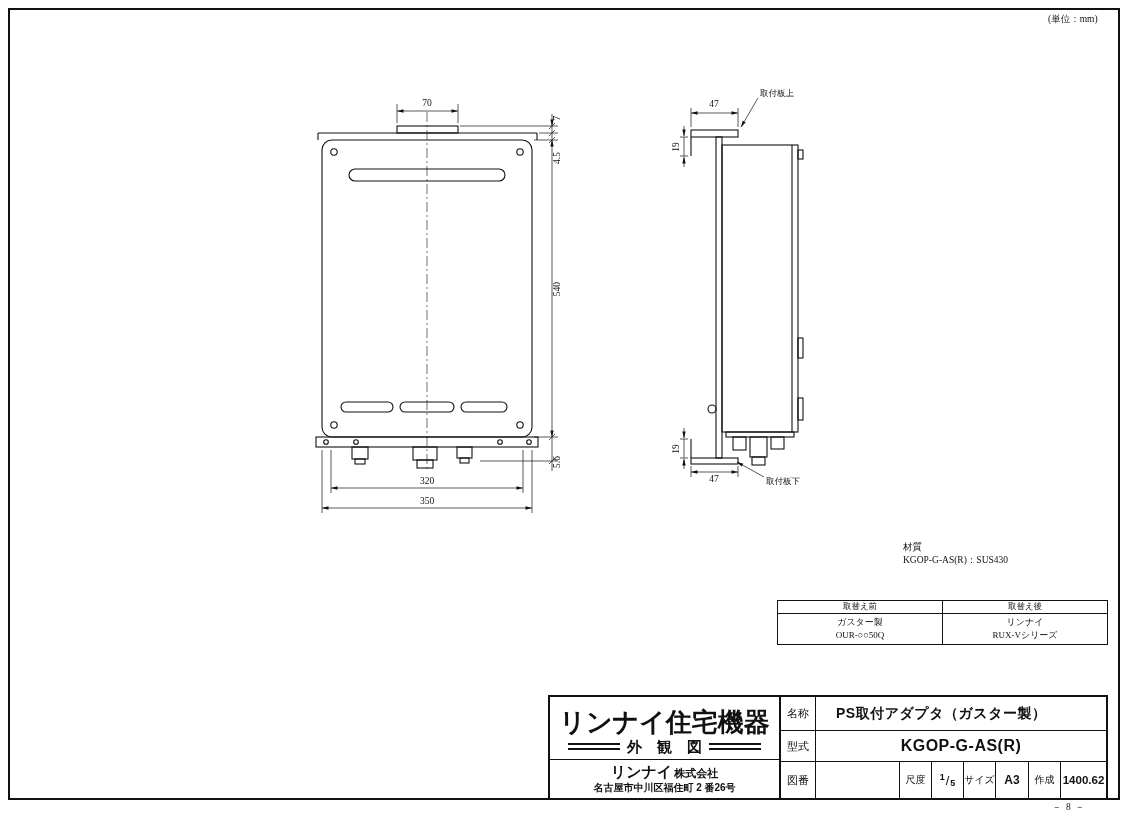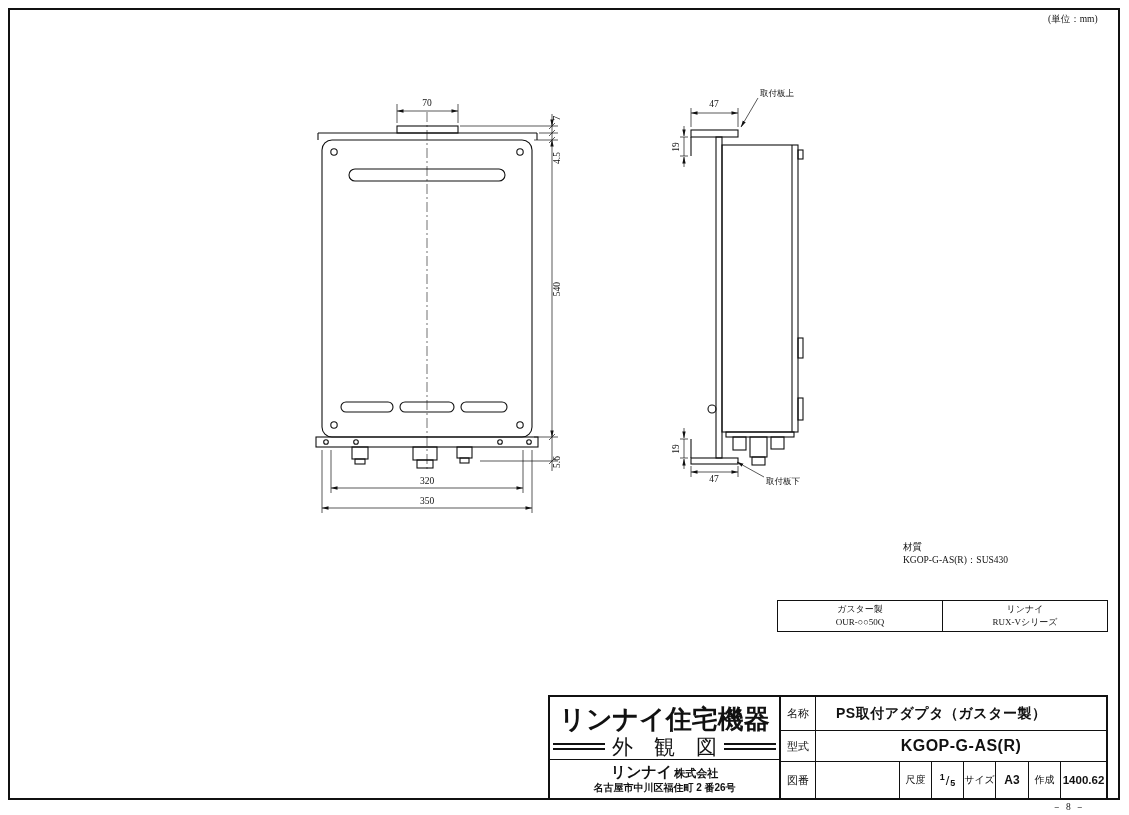--- a/index.html
+++ b/index.html
@@ -28,21 +28,21 @@
   .repl-table td { font-size:9px; padding:2px 0 3px; line-height:1.4; }
 
   .title-block { position:absolute; left:548px; top:695px; width:560px; height:105px;
                  border:2px solid #111; display:flex; background:#fff; }
   .tb-left { width:231px; border-right:2px solid #111; display:flex; flex-direction:column; }
   .tb-left-top { flex:1; border-bottom:1.5px solid #111; display:flex; flex-direction:column;
                  align-items:center; justify-content:center; padding-top:6px; }
   .tb-logo { font-size:26px; font-weight:900; line-height:1; white-space:nowrap; }
   .tb-type-row { display:flex; align-items:center; gap:7px; margin-top:4px; }
   .dbl { width:52px; height:7px; border-top:2px solid #111; border-bottom:2px solid #111; }
-  .tb-type { font-size:21px; font-weight:400; line-height:1; white-space:nowrap;text-align:center; }
+  .tb-type { font-size:15px; font-weight:700; line-height:1; white-space:nowrap;text-align:center; }
   .tb-left-bottom { height:38px; display:flex; flex-direction:column; align-items:center; justify-content:center; }
   .tb-company { line-height:1.1; white-space:nowrap; }
   .tb-co-main { font-size:15px; font-weight:900; }
   .tb-co-suffix { font-size:11px; font-weight:700; margin-left:2px; }
   .tb-address { font-size:10px; font-weight:700; margin-top:1px; white-space:nowrap; }
 
   .tb-right { flex:1; display:flex; flex-direction:column; }
   .tb-row { display:flex; align-items:stretch; }
   .tb-row1 { height:34px; border-bottom:1.5px solid #111; }
   .tb-row2 { height:31px; border-bottom:1.5px solid #111; }
@@ -204,20 +204,24 @@
   </g>
 </svg>
 
 <div class="material-note">
   <div>材質</div>
   <div>KGOP-G-AS(R)：SUS430</div>
 </div>
 
 <table class="repl-table">
   <tbody>
+      <tr>
+    <th>取替え前</th>
+    <th>取替え後</th>
+  </tr>
   <tr>
     <td>
       <div>ガスター製</div>
       <div>OUR-○○50Q</div>
     </td>
     <td>
       <div>リンナイ</div>
       <div>RUX-Vシリーズ</div>
     </td>
   </tr>

